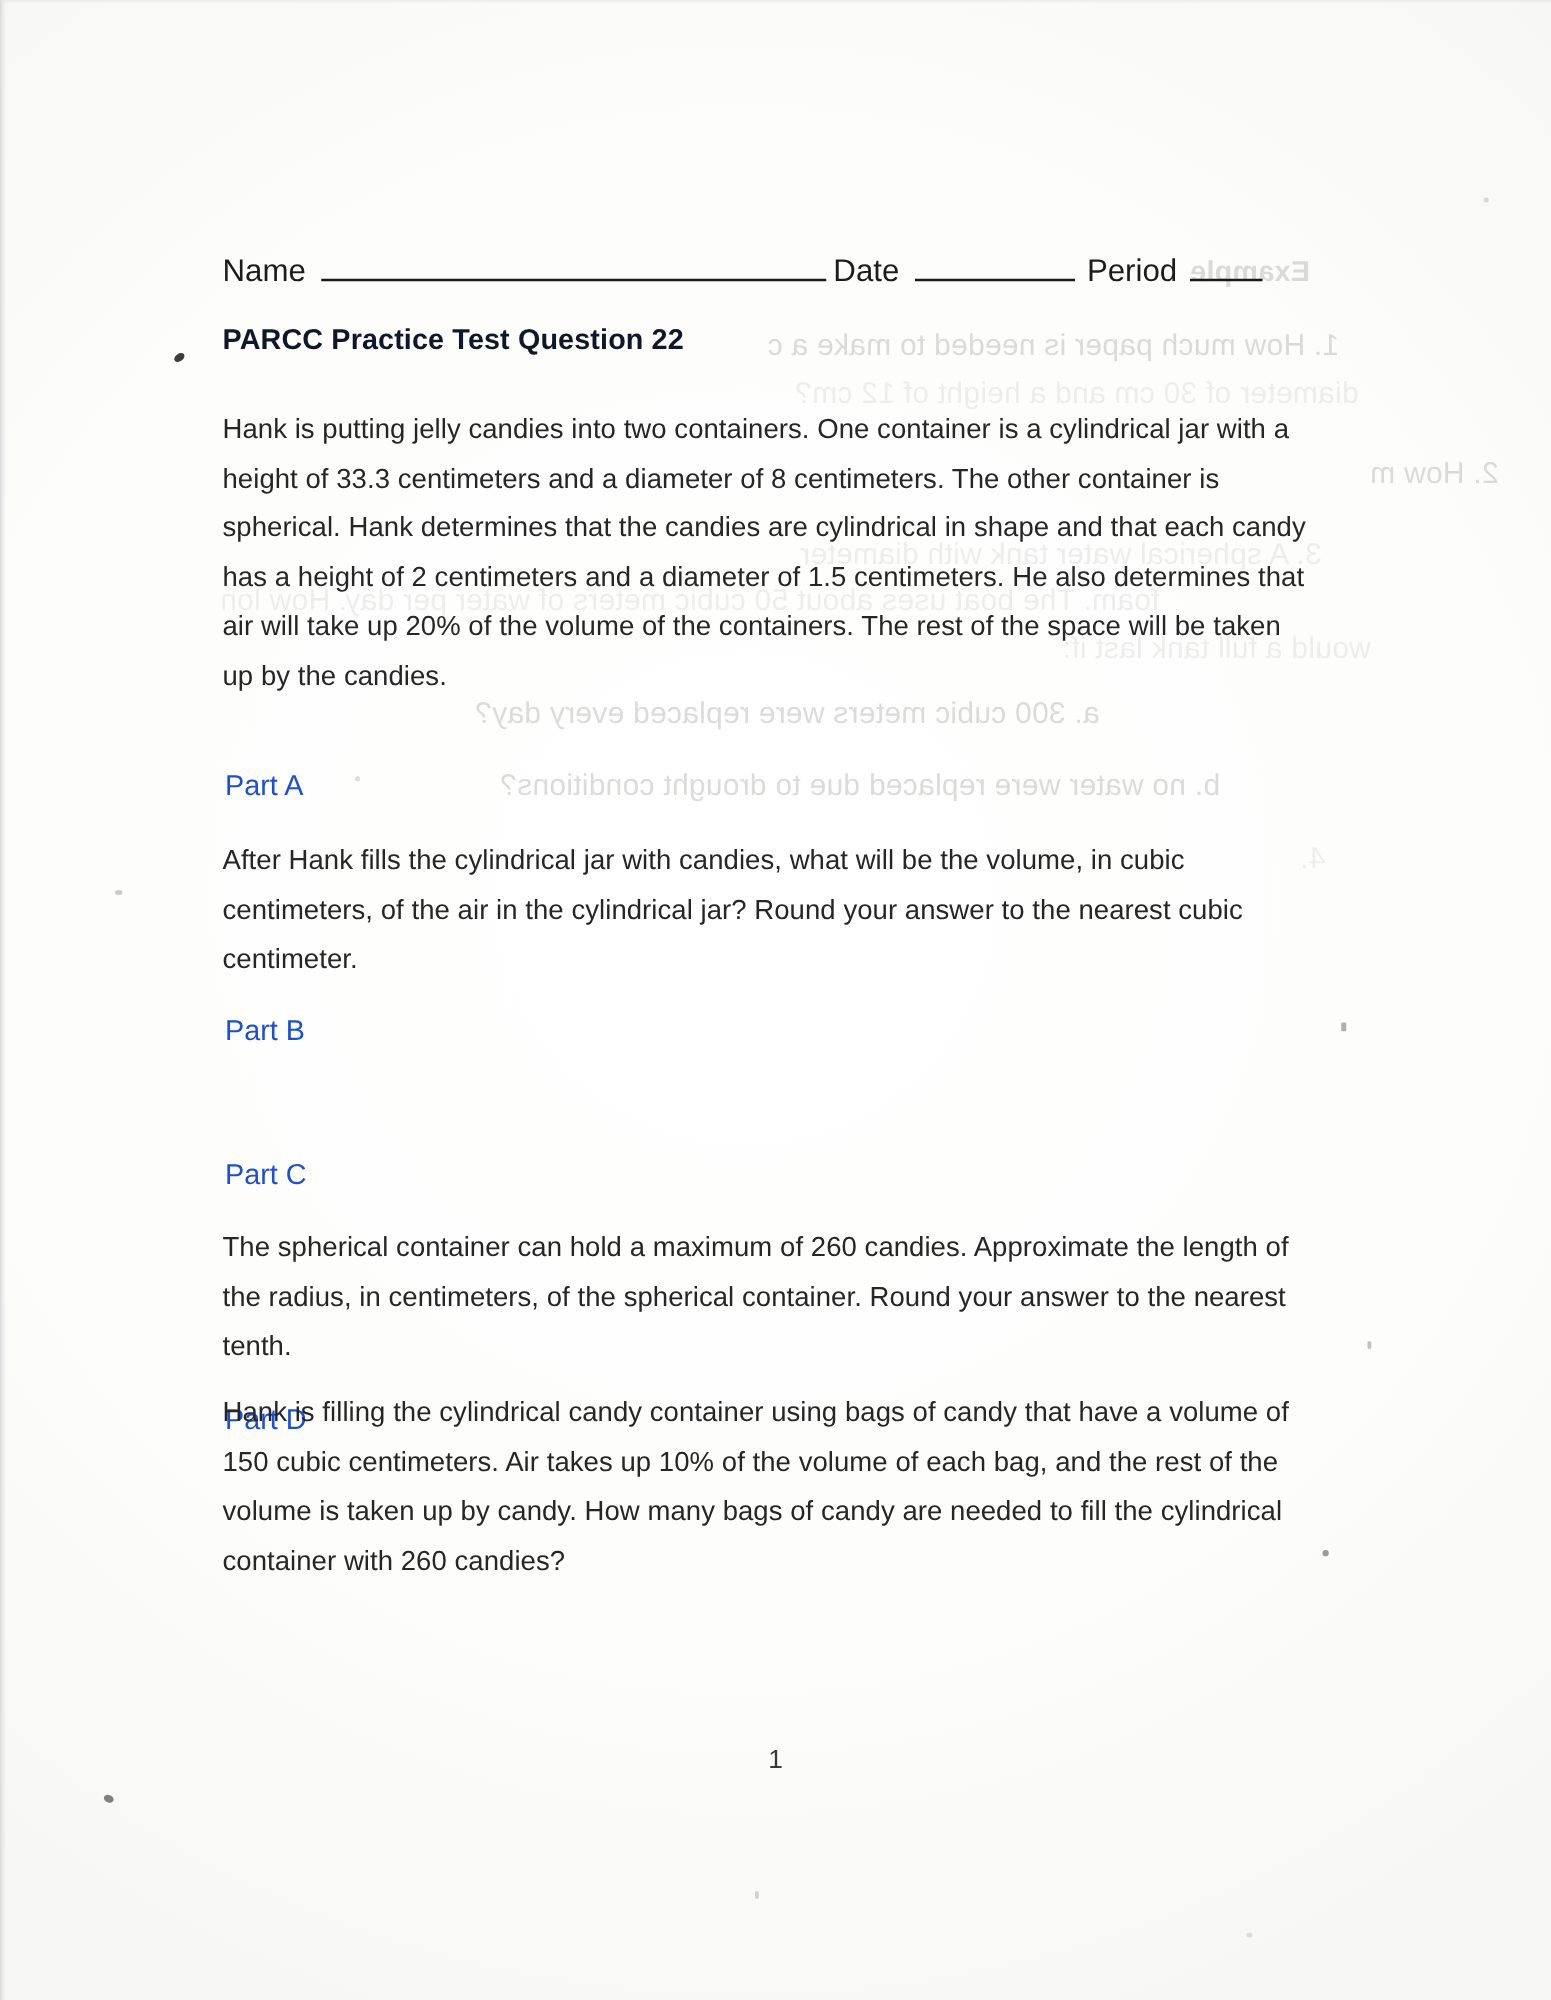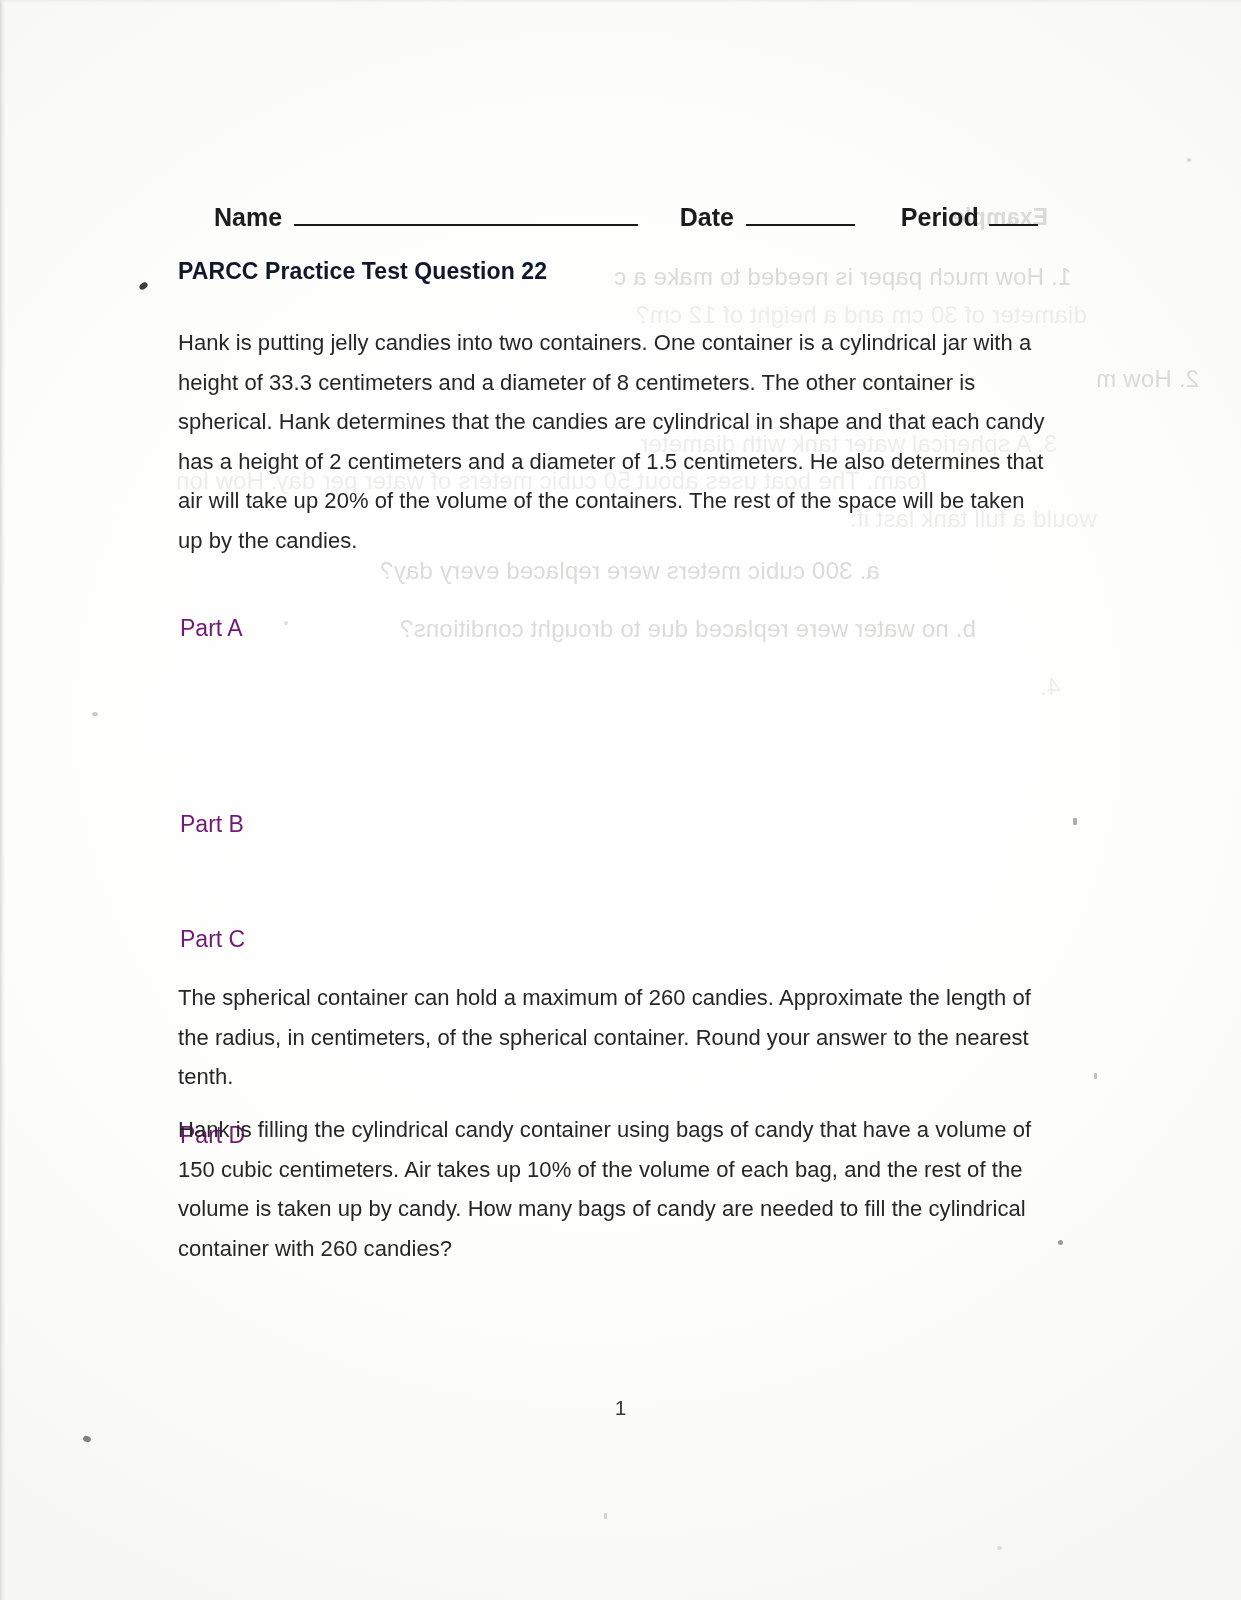--- a/index.html
+++ b/index.html
@@ -81,23 +81,22 @@
     top: 203px;
     width: 860px;
     height: 34px;
     display: flex;
     align-items: baseline;
     font-size: 25px;
     font-weight: bold;
     color: #1c1c1c;
   }
   .hdr-label {
-    font-weight: bold;
+    font-weight: normal;
     white-space: nowrap;
-    margin-left: 36px;
   }
   .blank {
     display: inline-block;
     border-bottom: 2.5px solid #1a1a1a;
     height: 20px;
   }
   .blank-name   { width: 404px; margin: 0 6px 0 12px; }
   .blank-date   { width: 128px; margin: 0 10px 0 12px; }
   .blank-period { width: 58px;  margin: 0 0 0 10px; }
 
@@ -118,21 +117,21 @@
     font-size: 22px;
     line-height: 39.5px;
     color: #262626;
     letter-spacing: .05px;
   }
   .part-label {
     position: absolute;
     left: 180px;
     font-size: 23px;
     line-height: 32px;
-    color: #701a75;
+    color: #1d4ed8;
   }
 
   .p-intro { top: 323px; }
   .lbl-a   { top: 612px; }
   .p-a     { top: 668px; width: 878px; }
   .lbl-b   { top: 808px; }
   .p-b     { top: 863px; width: 878px; }
   .lbl-c   { top: 923px; }
   .p-c     { top: 978px; width: 860px; }
   .lbl-d   { top: 1119px; text-align: center; }
@@ -213,20 +212,21 @@
       <span class="blank blank-date"></span>
       <span class="hdr-label">Period</span>
       <span class="blank blank-period"></span>
     </div>
 
     <div class="doc-title">PARCC Practice Test Question 22</div>
 
     <div class="para p-intro">Hank is putting jelly candies into two containers. One container is a cylindrical jar with a height of 33.3 centimeters and a diameter of 8 centimeters. The other container is spherical. Hank determines that the candies are cylindrical in shape and that each candy has a height of 2 centimeters and a diameter of 1.5 centimeters. He also determines that air will take up 20% of the volume of the containers. The rest of the space will be taken up by the candies.</div>
 
     <div class="part-label lbl-a">Part A</div>
+    <div class="para p-a">After Hank fills the cylindrical jar with candies, what will be the volume, in cubic centimeters, of the air in the cylindrical jar? Round your answer to the nearest cubic centimeter.</div>
 
     <div class="part-label lbl-b">Part B</div>
 
     <div class="part-label lbl-c">Part C</div>
     <div class="para p-c">The spherical container can hold a maximum of 260 candies. Approximate the length of the radius, in centimeters, of the spherical container. Round your answer to the nearest tenth.</div>
 
     <div class="part-label lbl-d">Part D</div>
     <div class="para p-d">Hank is filling the cylindrical candy container using bags of candy that have a volume of 150 cubic centimeters. Air takes up 10% of the volume of each bag, and the rest of the volume is taken up by candy. How many bags of candy are needed to fill the cylindrical container with 260 candies?</div>
 
     <div class="page-number">1</div>

